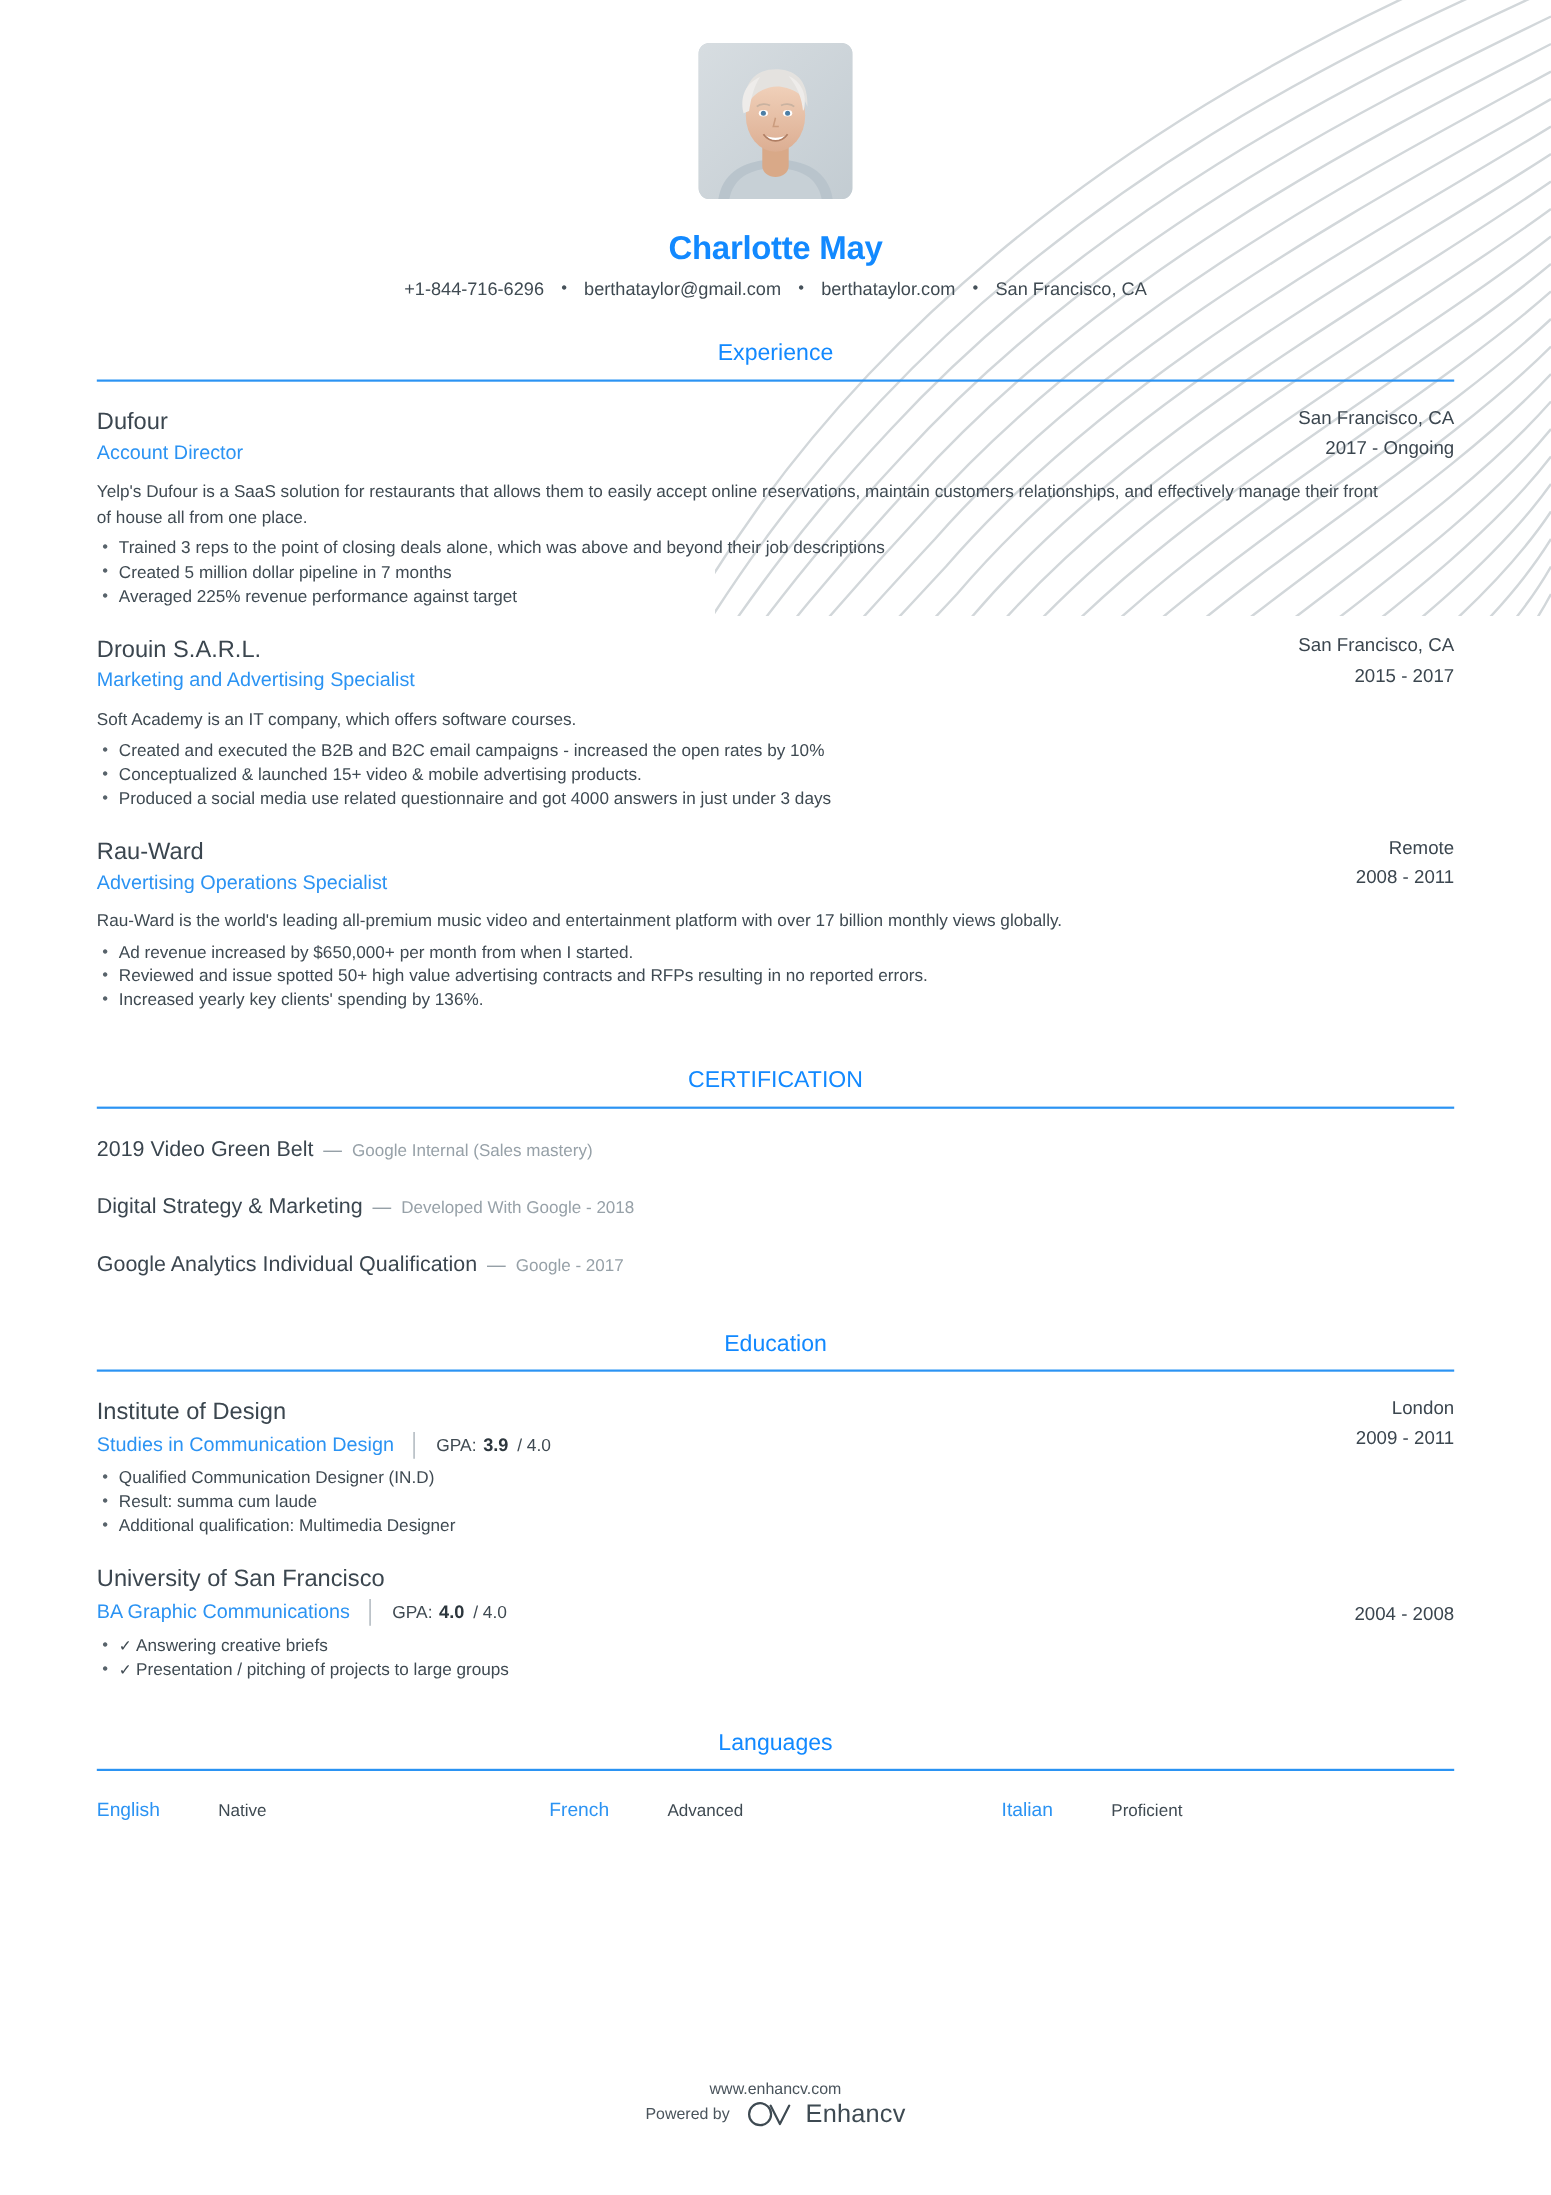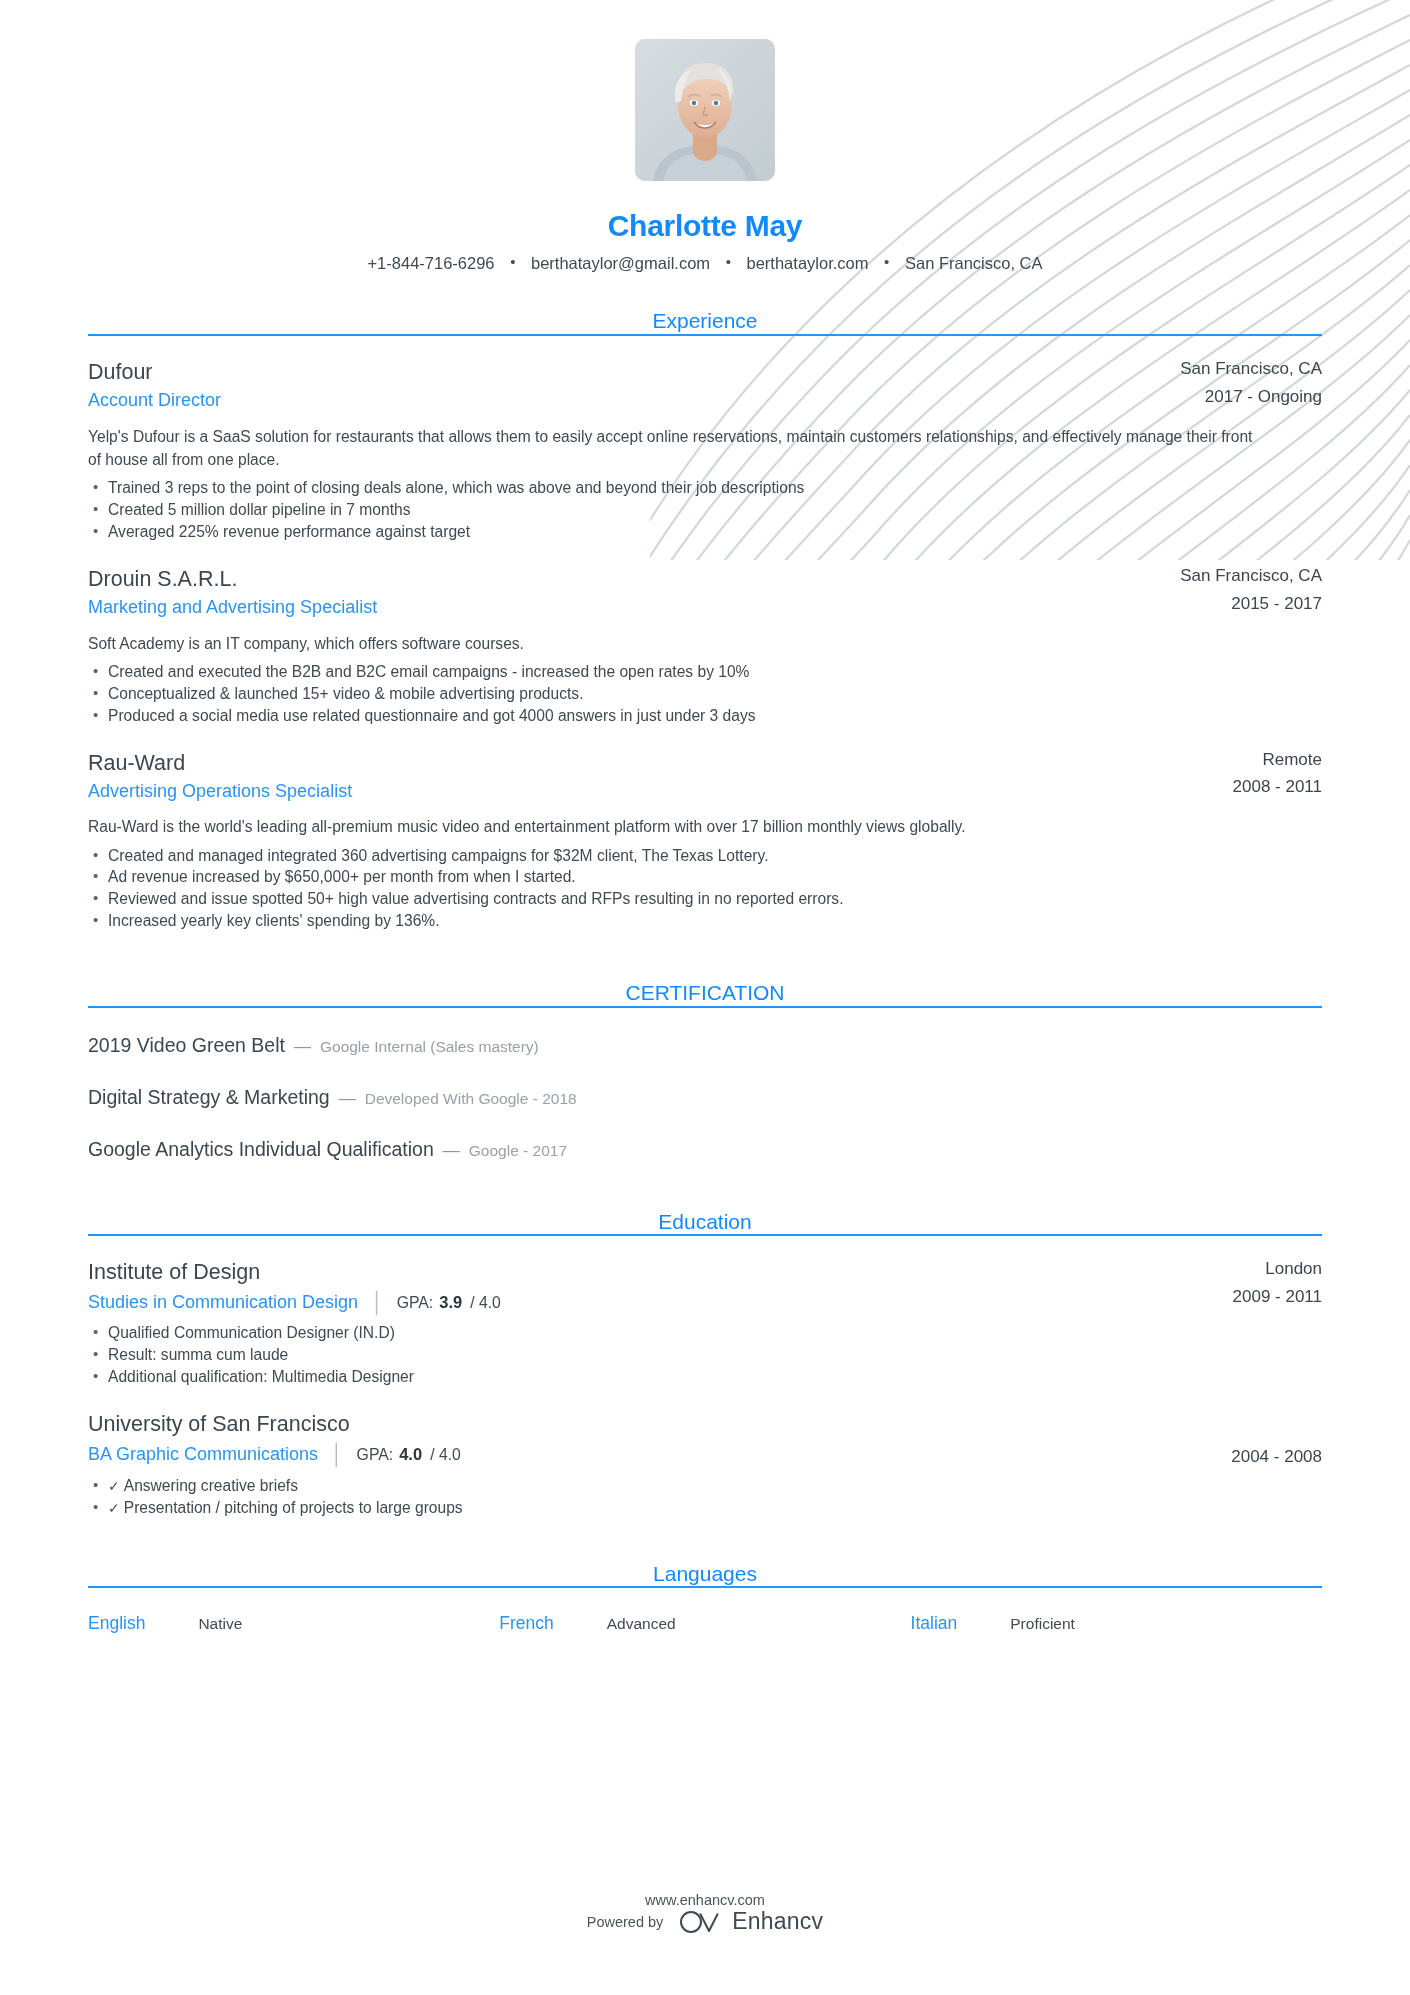--- a/index.html
+++ b/index.html
@@ -76,20 +76,21 @@
     z-index: 2;
     padding: 0 88px;
   }
   .section { margin-top: 34px; }
   .section-title {
     text-align: center;
     color: #1289ff;
     font-size: 21px;
     font-weight: 400;
     line-height: 1.2;
+    padding-bottom: 11px;
   }
   .section-rule {
     height: 2px;
     background: #2b93f3;
     width: 100%;
   }
 
   
   .entry { margin-top: 22px; }
   .entry-head {
@@ -415,21 +416,20 @@
                 <div class="org">Rau-Ward</div>
                 <div class="role">Advertising Operations Specialist</div>
               </div>
               <div class="entry-right">
                 <div class="loc">Remote</div>
                 <div class="dates">2008 - 2011</div>
               </div>
             </div>
             <div class="summary">Rau-Ward is the world's leading all-premium music video and entertainment platform with over 17 billion monthly views globally.</div>
             <ul class="bullets">
-              <li>Created and managed integrated 360 advertising campaigns for $32M client, The Texas Lottery.</li>
               <li>Ad revenue increased by $650,000+ per month from when I started.</li>
               <li>Reviewed and issue spotted 50+ high value advertising contracts and RFPs resulting in no reported errors.</li>
               <li>Increased yearly key clients' spending by 136%.</li>
             </ul>
           </div>
         </div>
     </div>
 
     <div class="section" style="margin-top:48px">
       <div class="section-title">CERTIFICATION</div>

